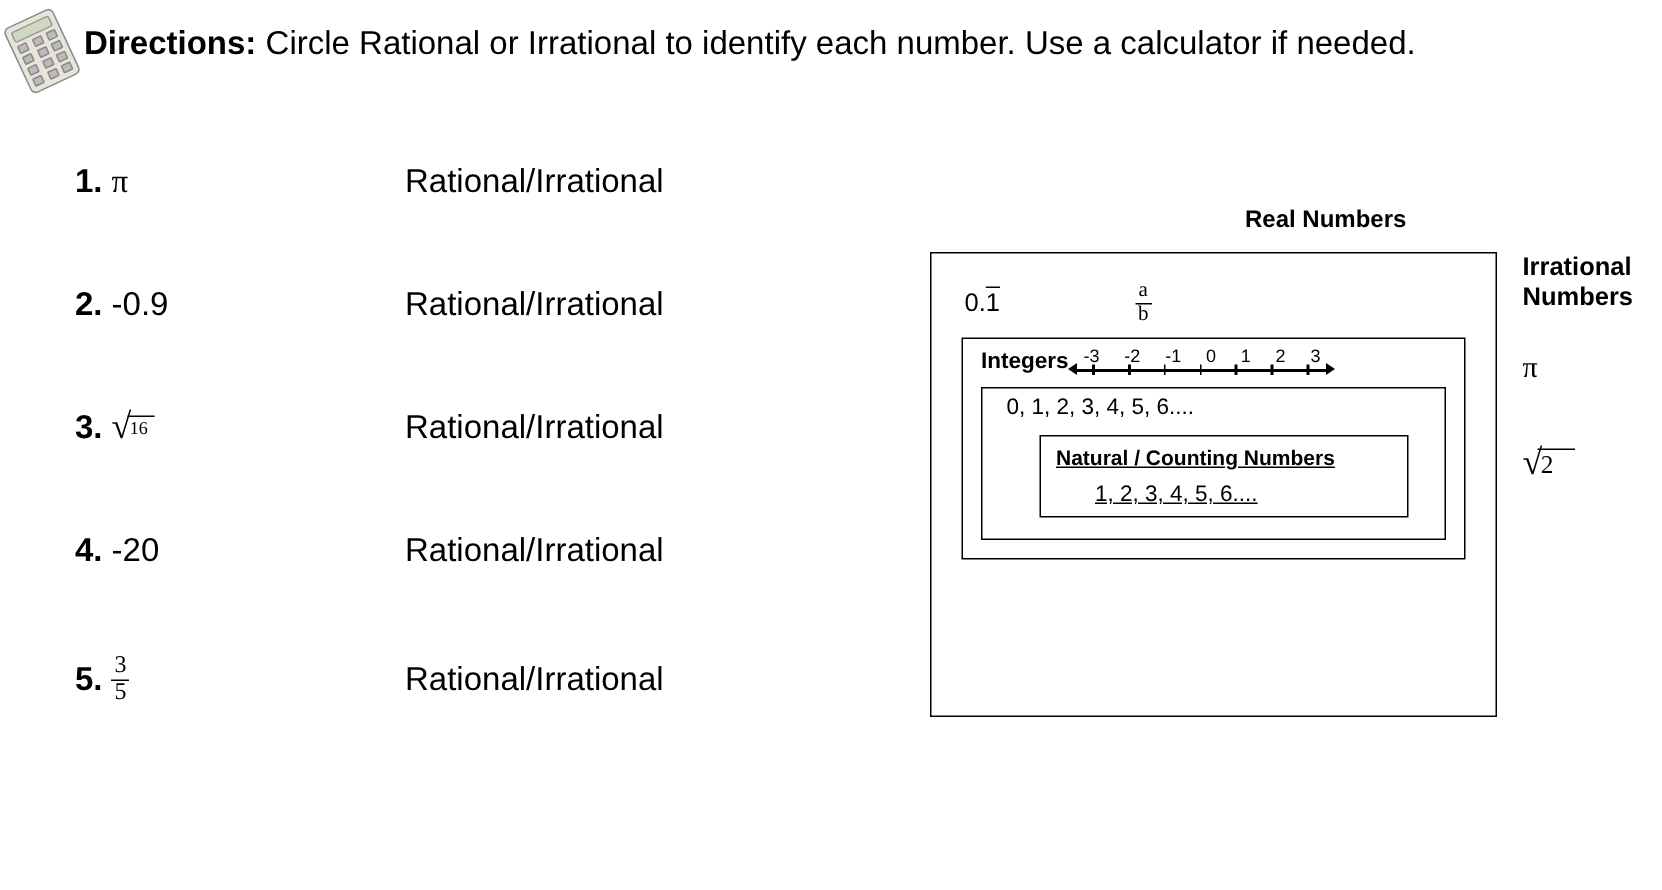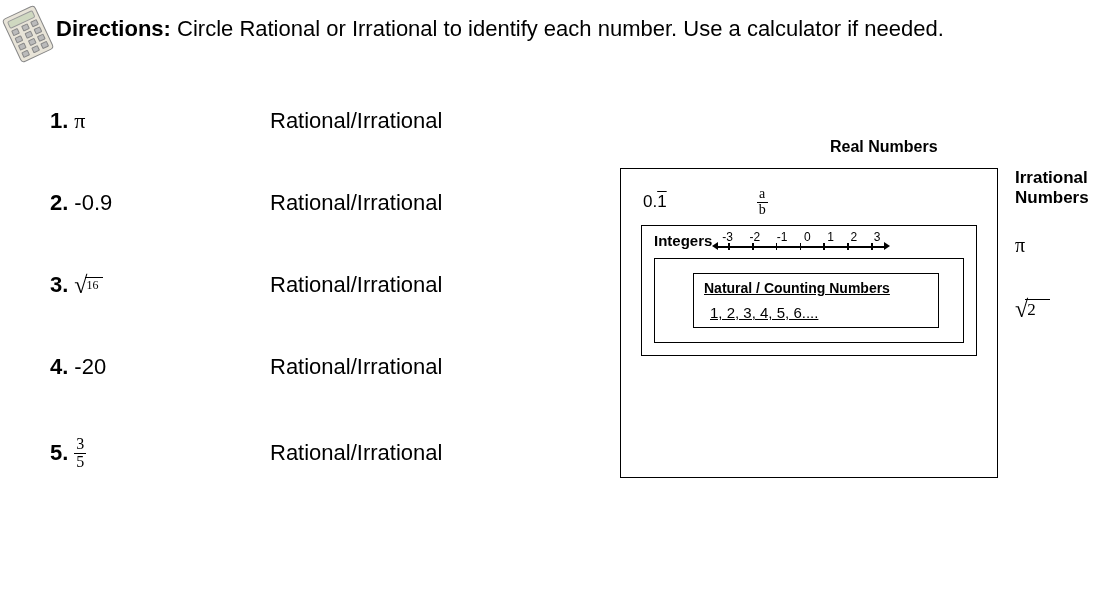--- a/index.html
+++ b/index.html
@@ -242,21 +242,21 @@
     }
     .whole-title { font-weight: bold; font-size: 15px; }
     .whole-vals { font-size: 15px; padding-left: 6px; }
     .natural-box {
       border: 1.5px solid #000;
       padding: 6px 10px;
       margin: 10px 14px 4px 28px;
       text-decoration: underline;
     }
     .nat-title { font-weight: bold; font-size: 14px; }
-    .nat-vals { font-size: 15px; margin-top: 8px; padding-left: 6px; }
+    .nat-vals { font-size: 15px; margin-top: 8px; padding-left: 6px; margin-left: 20px; }
   </style>
 </head>
 <body>
 
 <div class="header">
   <div class="calc-icon">
     <div class="calc-screen"></div>
     <div class="calc-row">
         <div class="calc-btn"></div>
         <div class="calc-btn"></div>
@@ -368,20 +368,21 @@
                 <span>-1</span>
                 <span>0</span>
                 <span>1</span>
                 <span>2</span>
                 <span>3</span>
               </div>
             </div>
           </div>
 
           <div class="whole-box">
+            <div class="whole-vals">0, 1, 2, 3, 4, 5, 6....</div>
 
             <div class="natural-box">
               <div class="nat-title">Natural / Counting Numbers</div>
               <div class="nat-vals">1, 2, 3, 4, 5, 6....</div>
             </div>
           </div>
         </div>
       </div>
 
       <div class="irrational-box">

